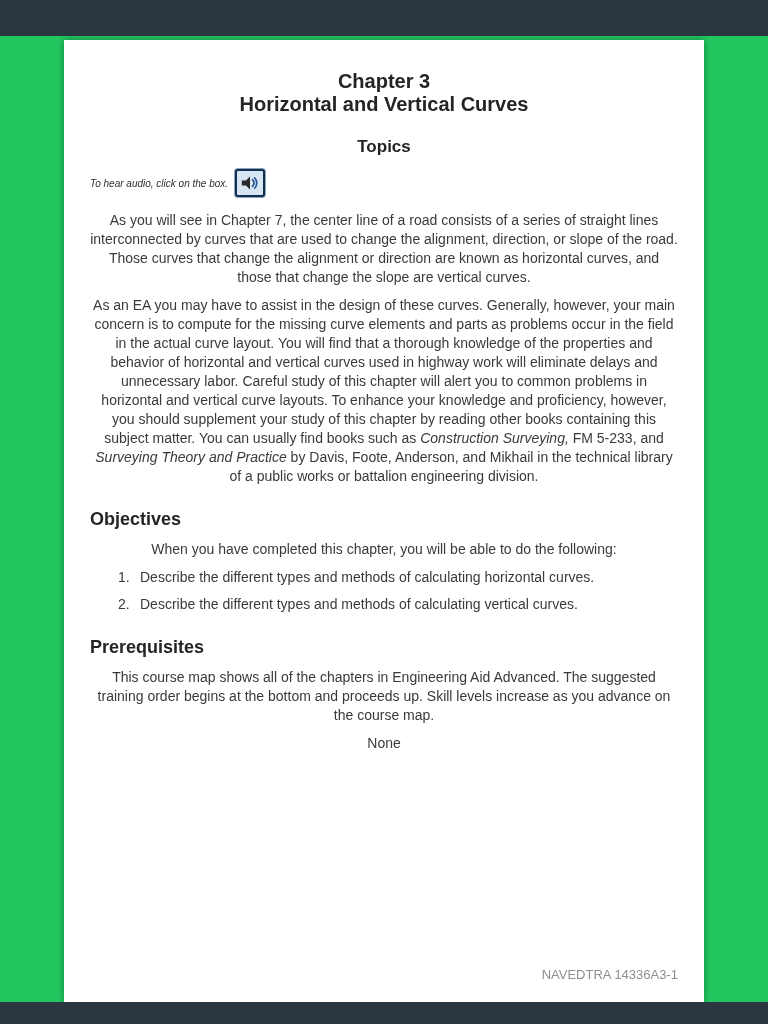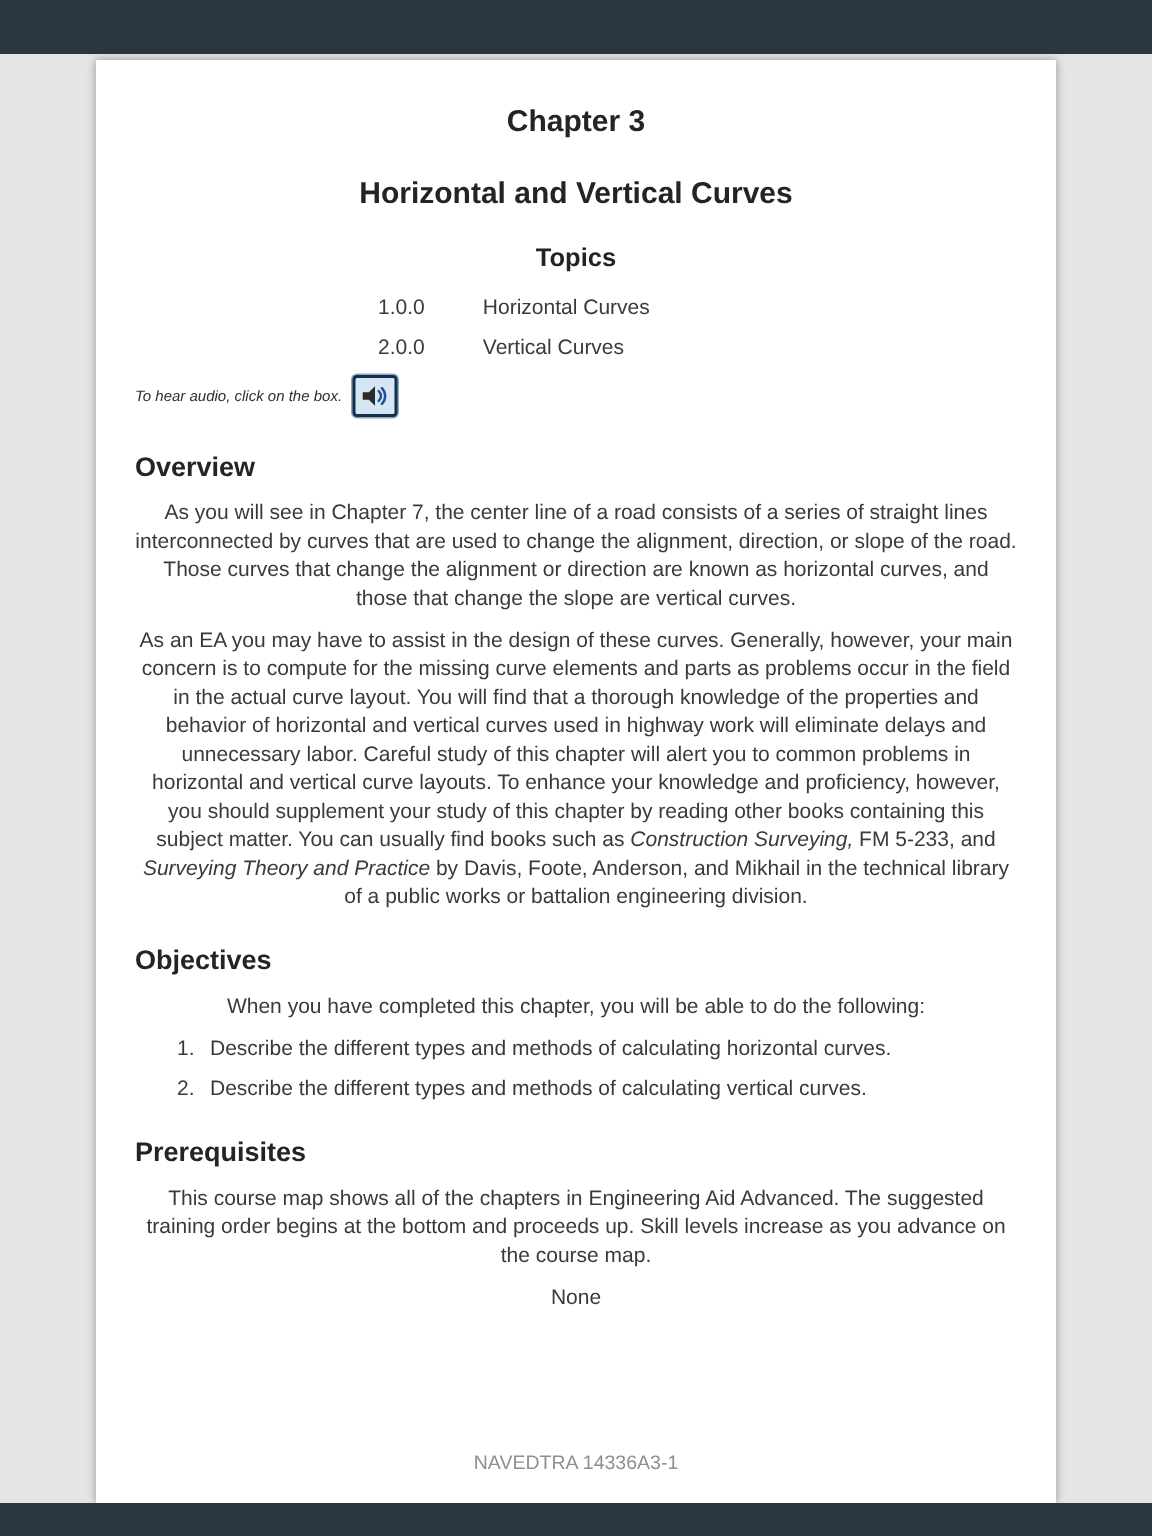--- a/index.html
+++ b/index.html
@@ -5,21 +5,21 @@
   html,body { margin:0; padding:0; }
   body {
     background:#3f4b54;
     font-family:"Liberation Sans", sans-serif;
     -webkit-font-smoothing:antialiased;
   }
   .viewer {
     position:relative;
     width:768px;
     height:1024px;
-    background:#e5e5e5;
+    background:#22c55e;
     overflow:hidden;
   }
   .bar { position:absolute; left:0; right:0; background:#2b3740; }
   .bar.top { top:0; height:36px; }
   .bar.bottom { bottom:0; height:22px; }
 
   .page {
     position:absolute;
     left:64px;
     top:40px;
@@ -30,21 +30,21 @@
   }
   .content { padding:30px 26px 0 26px; color:#3a3a3a; }
 
   h1.doc-title {
     font-size:20px;
     font-weight:bold;
     text-align:center;
     color:#242424;
     margin:0 0 0 0;
   }
-  h1.doc-title.second { margin-top:25px; }
+  h1.doc-title.second { }
   h2.center-sub {
     font-size:17px;
     font-weight:bold;
     text-align:center;
     color:#242424;
     margin:21px 0 12px 0;
   }
   h2.section {
     font-size:18px;
     font-weight:bold;
@@ -83,65 +83,54 @@
   .num-list { margin:3px 0 4px 0; }
   .num-item { display:flex; margin:0 0 8px 28px; font-size:14px; line-height:19px; }
   .num-item .num { width:22px; flex:0 0 22px; }
 
   .page-footer {
     position:absolute;
     left:26px;
     right:26px;
     bottom:20px;
     display:flex;
-    justify-content:center;
+    justify-content:flex-end;
     font-size:13px;
     color:#8d8f91;
   }
   i { font-style:italic;margin-top:48px; }
 </style>
 </head>
 <body>
 
 <div class="viewer">
   <div class="bar top"></div>
 
   <div class="page">
     <div class="content">
 
       <h1 class="doc-title">Chapter 3</h1>
       <h1 class="doc-title second">Horizontal and Vertical Curves</h1>
 
       <h2 class="center-sub">Topics</h2>
 
-      <div class="topics">
-        <div class="topic-row">
-          <span class="topic-num">1.0.0</span>
-          <span class="topic-label">Horizontal Curves</span>
-        </div>
-        <div class="topic-row">
-          <span class="topic-num">2.0.0</span>
-          <span class="topic-label">Vertical Curves</span>
-        </div>
-      </div>
 
       <div class="audio-row">
         <span class="audio-text">To hear audio, click on the box.</span>
         <button class="audio-btn" type="button">
           <span>
             <svg width="20" height="18" viewBox="0 0 24 22" aria-hidden="true">
               <polygon points="2,8 7,8 12,3 12,19 7,14 2,14" fill="#2b2b2b"></polygon>
               <path d="M15 7 a5.2 5.2 0 0 1 0 8" fill="none" stroke="#1d4f8f" stroke-width="2" stroke-linecap="round"></path>
               <path d="M17.6 4.6 a9 9 0 0 1 0 12.8" fill="none" stroke="#1d4f8f" stroke-width="2" stroke-linecap="round"></path>
             </svg>
           </span>
         </button>
       </div>
 
-      <h2 class="section">Overview</h2>
       <p class="body-text">As you will see in Chapter 7, the center line of a road consists of a series of straight lines interconnected by curves that are used to change the alignment, direction, or slope of the road. Those curves that change the alignment or direction are known as horizontal curves, and those that change the slope are vertical curves.</p>
       <p class="body-text"><span>As an EA you may have to assist in the design of these curves. Generally, however, your main concern is to compute for the missing curve elements and parts as problems occur in the field in the actual curve layout. You will find that a thorough knowledge of the properties and behavior of horizontal and vertical curves used in highway work will eliminate delays and unnecessary labor. Careful study of this chapter will alert you to common problems in horizontal and vertical curve layouts. To enhance your knowledge and proficiency, however, you should supplement your study of this chapter by reading other books containing this subject matter. You can usually find books such as </span><i>Construction Surveying,</i><span> FM 5-233, and </span><i>Surveying Theory and Practice</i><span> by Davis, Foote, Anderson, and Mikhail in the technical library of a public works or battalion engineering division.</span></p>
 
       <h2 class="section">Objectives</h2>
       <p class="body-text">When you have completed this chapter, you will be able to do the following:</p>
       <div class="num-list">
         <div class="num-item">
           <span class="num">1.</span>
           <span>Describe the different types and methods of calculating horizontal curves.</span>
         </div>

